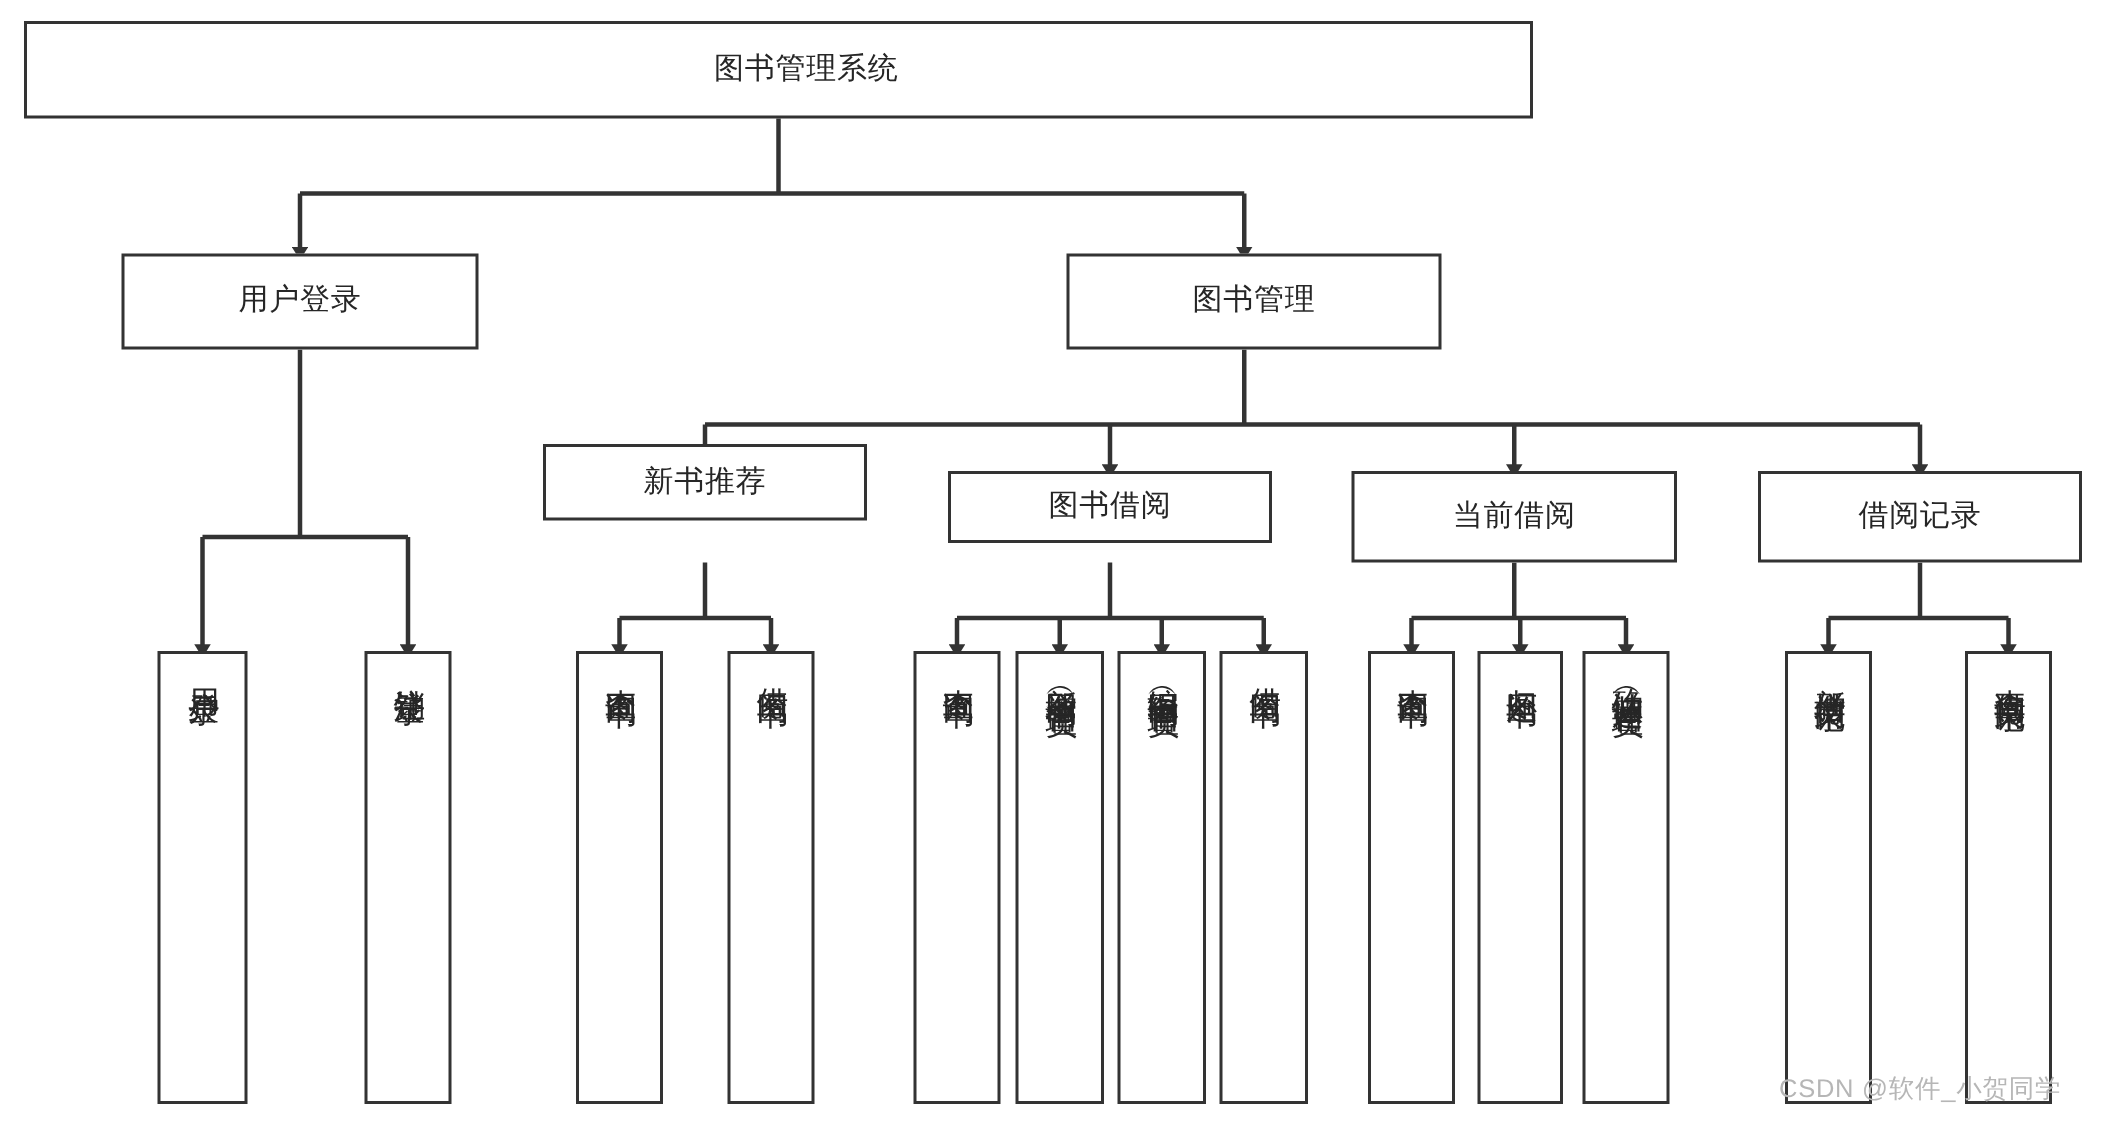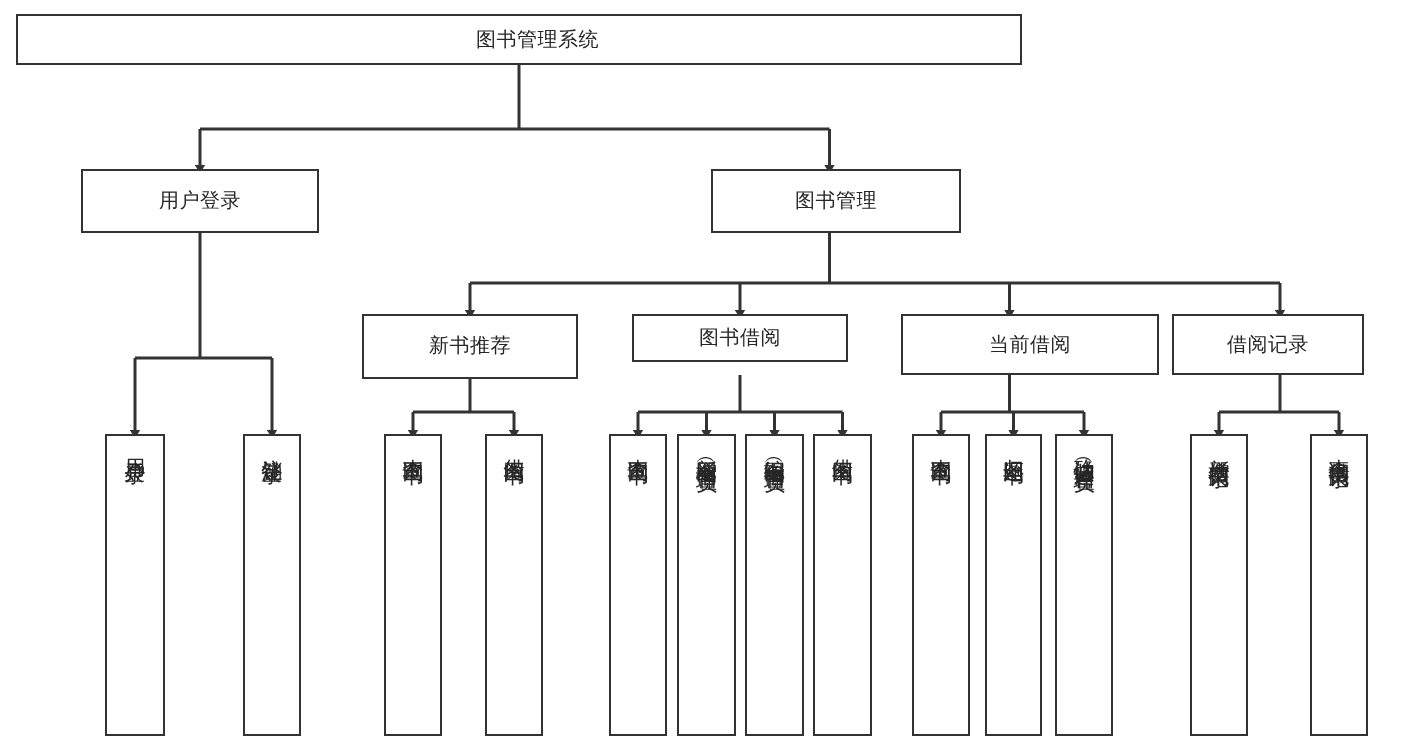--- a/index.html
+++ b/index.html
@@ -115,39 +115,39 @@
         <line x1="1013.5" y1="412" x2="1013.5" y2="431" marker-end="url(#arrowhead)"></line>
         <line x1="1084" y1="412" x2="1084" y2="431" marker-end="url(#arrowhead)"></line>
         <line x1="1280" y1="375" x2="1280" y2="412"></line>
         <line x1="1219" y1="412" x2="1339" y2="412"></line>
         <line x1="1219" y1="412" x2="1219" y2="431" marker-end="url(#arrowhead)"></line>
         <line x1="1339" y1="412" x2="1339" y2="431" marker-end="url(#arrowhead)"></line>
       </g>
   </svg>
 
   <div id="node-layer">
-      <div class="node horizontal" style="left: 16px; top: 14px; width: 1006px; height: 51px; padding-left: 37px;">
+      <div class="node horizontal" style="left: 16px; top: 14px; width: 1006px; height: 65px; padding-left: 37px;">
         <span class="node-label">图书管理系统</span>
       </div>
       <div class="node horizontal" style="left: 81px; top: 169px; width: 238px; height: 64px;">
         <span class="node-label">用户登录</span>
       </div>
       <div class="node horizontal" style="left: 711px; top: 169px; width: 250px; height: 64px;">
         <span class="node-label">图书管理</span>
       </div>
-      <div class="node horizontal" style="left: 362px; top: 314px; width: 216px; height: 65px; font-family: Liberation Mono, monospace;">
+      <div class="node horizontal" style="left: 362px; top: 296px; width: 216px; height: 51px;">
         <span class="node-label">新书推荐</span>
       </div>
       <div class="node horizontal" style="left: 632px; top: 314px; width: 216px; height: 48px;">
         <span class="node-label">图书借阅</span>
       </div>
-      <div class="node horizontal" style="left: 901px; top: 314px; width: 258px; height: 61px;">
+      <div class="node horizontal" style="left: 901px; top: 314px; width: 217px; height: 61px;">
         <span class="node-label">当前借阅</span>
       </div>
-      <div class="node horizontal" style="left: 1172px; top: 314px; width: 192px; height: 61px;">
+      <div class="node horizontal" style="left: 1172px; top: 314px; width: 216px; height: 61px;">
         <span class="node-label">借阅记录</span>
       </div>
       <div class="node vertical" style="left: 105px; top: 434px; width: 60px; height: 302px;">
         <span class="node-label">用户登录</span>
       </div>
       <div class="node vertical" style="left: 243px; top: 434px; width: 58px; height: 302px;">
         <span class="node-label">注销登录</span>
       </div>
       <div class="node vertical" style="left: 384px; top: 434px; width: 58px; height: 302px;">
         <span class="node-label">查询图书</span>
@@ -177,14 +177,15 @@
         <span class="node-label">确认归还（管理员）</span>
       </div>
       <div class="node vertical" style="left: 1190px; top: 434px; width: 58px; height: 302px;">
         <span class="node-label">新增借阅记录</span>
       </div>
       <div class="node vertical" style="left: 1310px; top: 434px; width: 58px; height: 302px;">
         <span class="node-label">查询借阅记录</span>
       </div>
     </div>
 
+  <div id="watermark">CSDN @软件_小贺同学</div>
 
 </div>
 
 </body></html>

